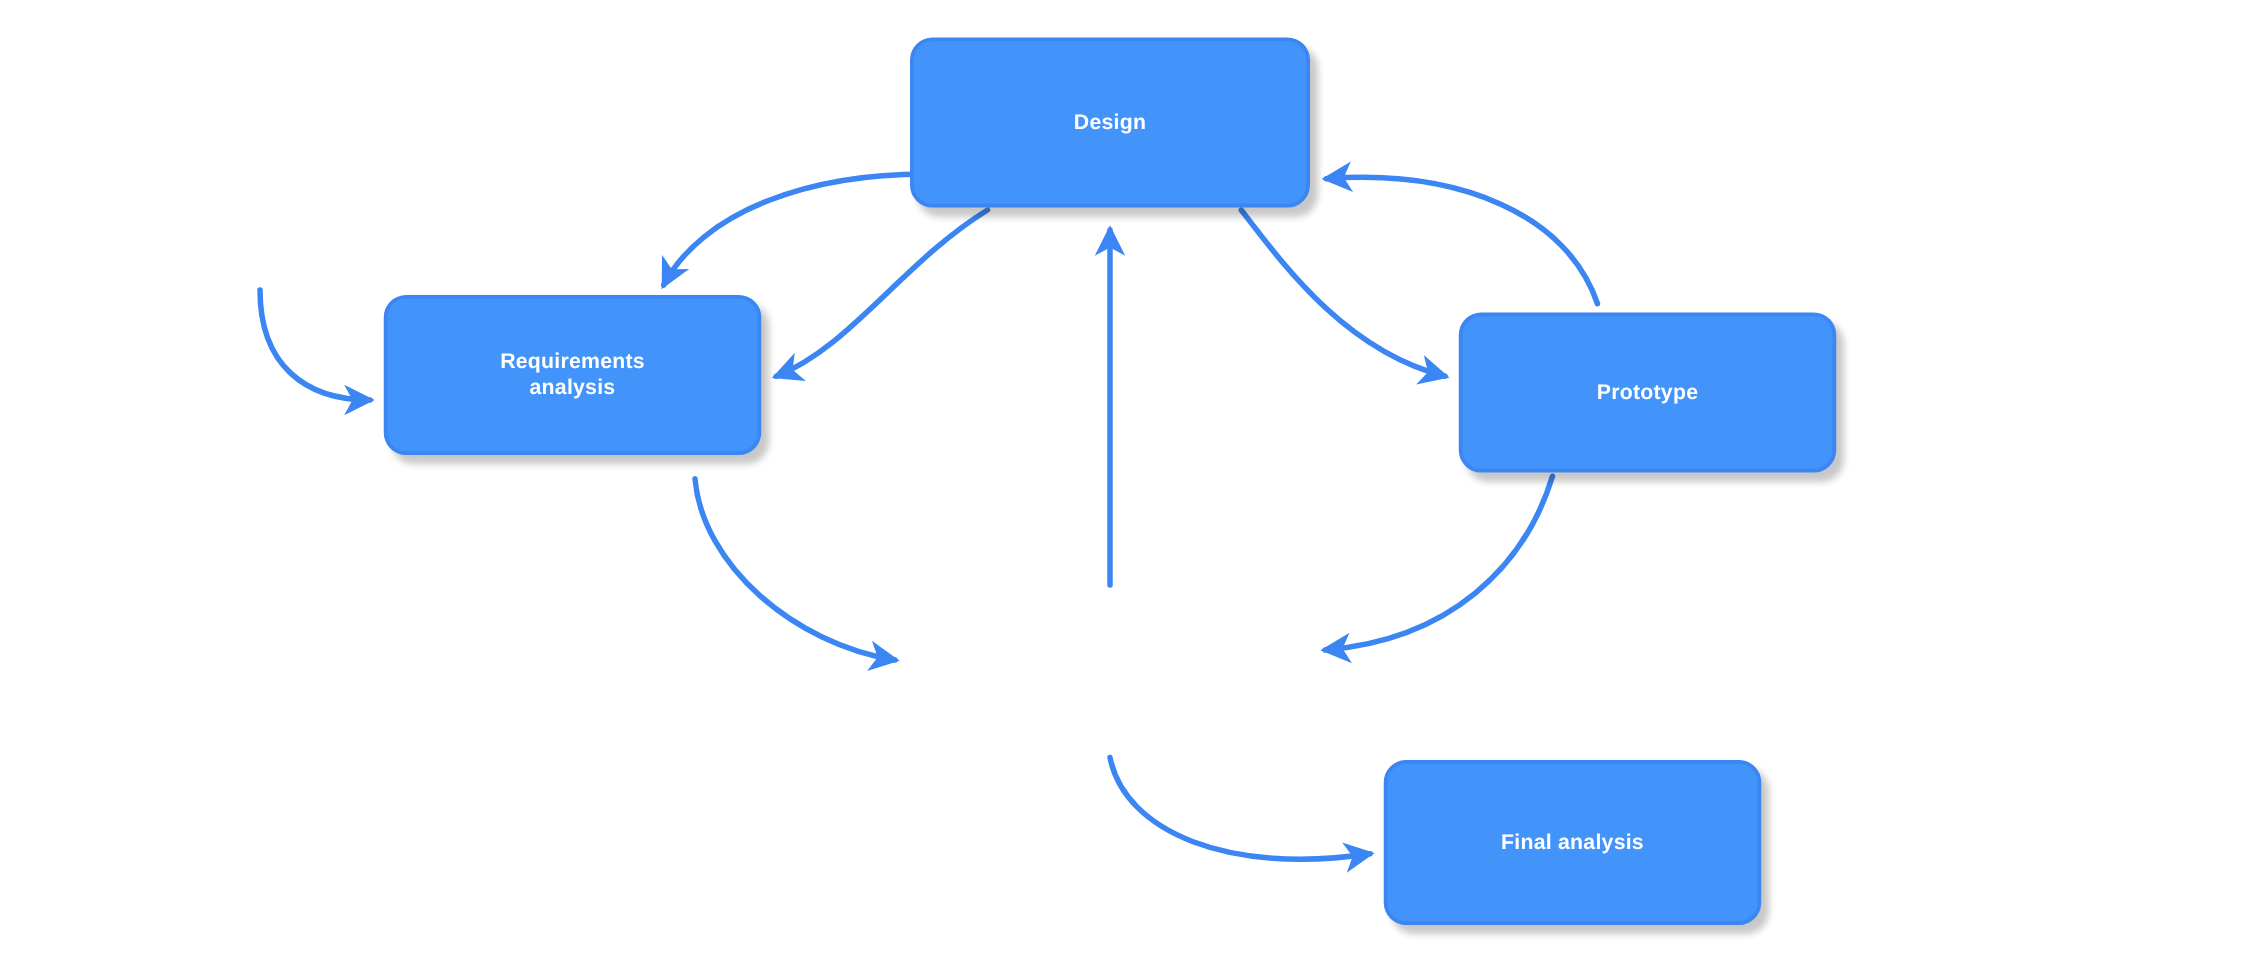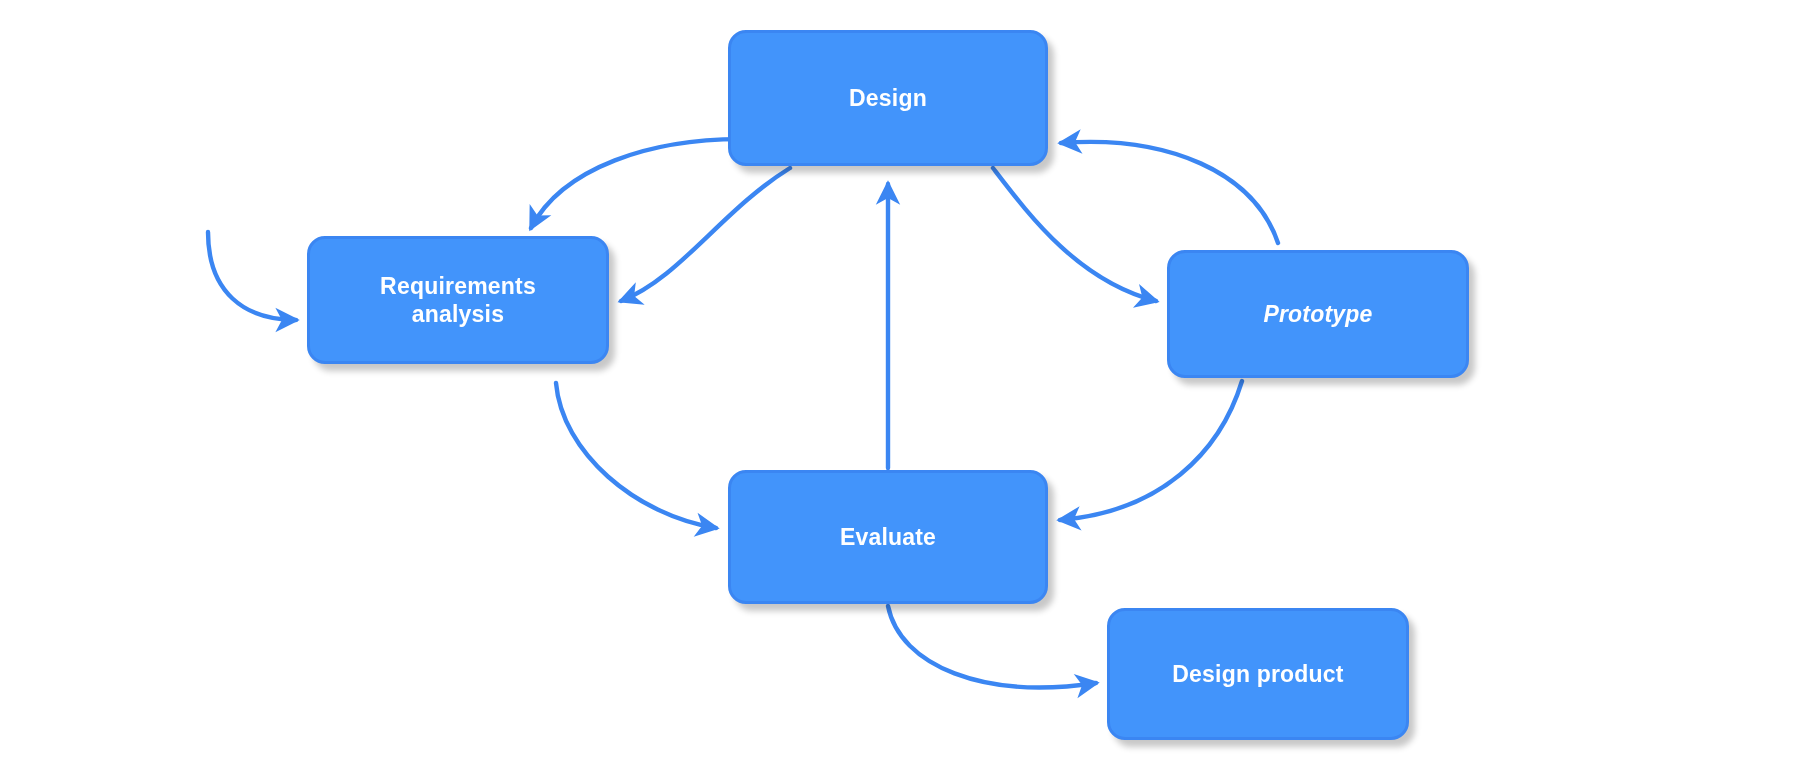--- a/index.html
+++ b/index.html
@@ -34,21 +34,21 @@
     text-align: center;
     border-radius: 18px;
     background: #4294fb;
     border: 3px solid #3b86f2;
     box-shadow: 6px 7px 6px rgba(0,0,0,0.22);
     z-index: 2;
   }
   .node-label {
     color: #ffffff;
     font-weight: bold;
-    font-size: 23px;
+    font-size: 17px;
     line-height: 1.22;
     letter-spacing: 0.2px;
     white-space: pre-line;
     padding: 0 10px;
   }
 </style>
 </head>
 <body>
 
 <div id="diagram-canvas">
@@ -84,25 +84,22 @@
 
   <div class="node" style="left:728px; top:30px; width:320px; height:136px;">
     <span class="node-label">Design</span>
   </div>
 
   <div class="node" style="left:307px; top:236px; width:302px; height:128px;">
     <span class="node-label">Requirements
 analysis</span>
   </div>
 
-  <div class="node" style="left:1167px; top:250px; width:302px; height:128px;font-style:italic;">
+  <div class="node" style="left:1167px; top:250px; width:302px; height:128px;">
     <span class="node-label">Prototype</span>
   </div>
 
-  <div class="node" style="left:728px; top:470px; width:320px; height:134px;">
-    <span class="node-label">Evaluate</span>
-  </div>
 
   <div class="node" style="left:1107px; top:608px; width:302px; height:132px;">
-    <span class="node-label">Design product</span>
+    <span class="node-label">Final analysis</span>
   </div>
 
 </div>
 
 </body></html>

